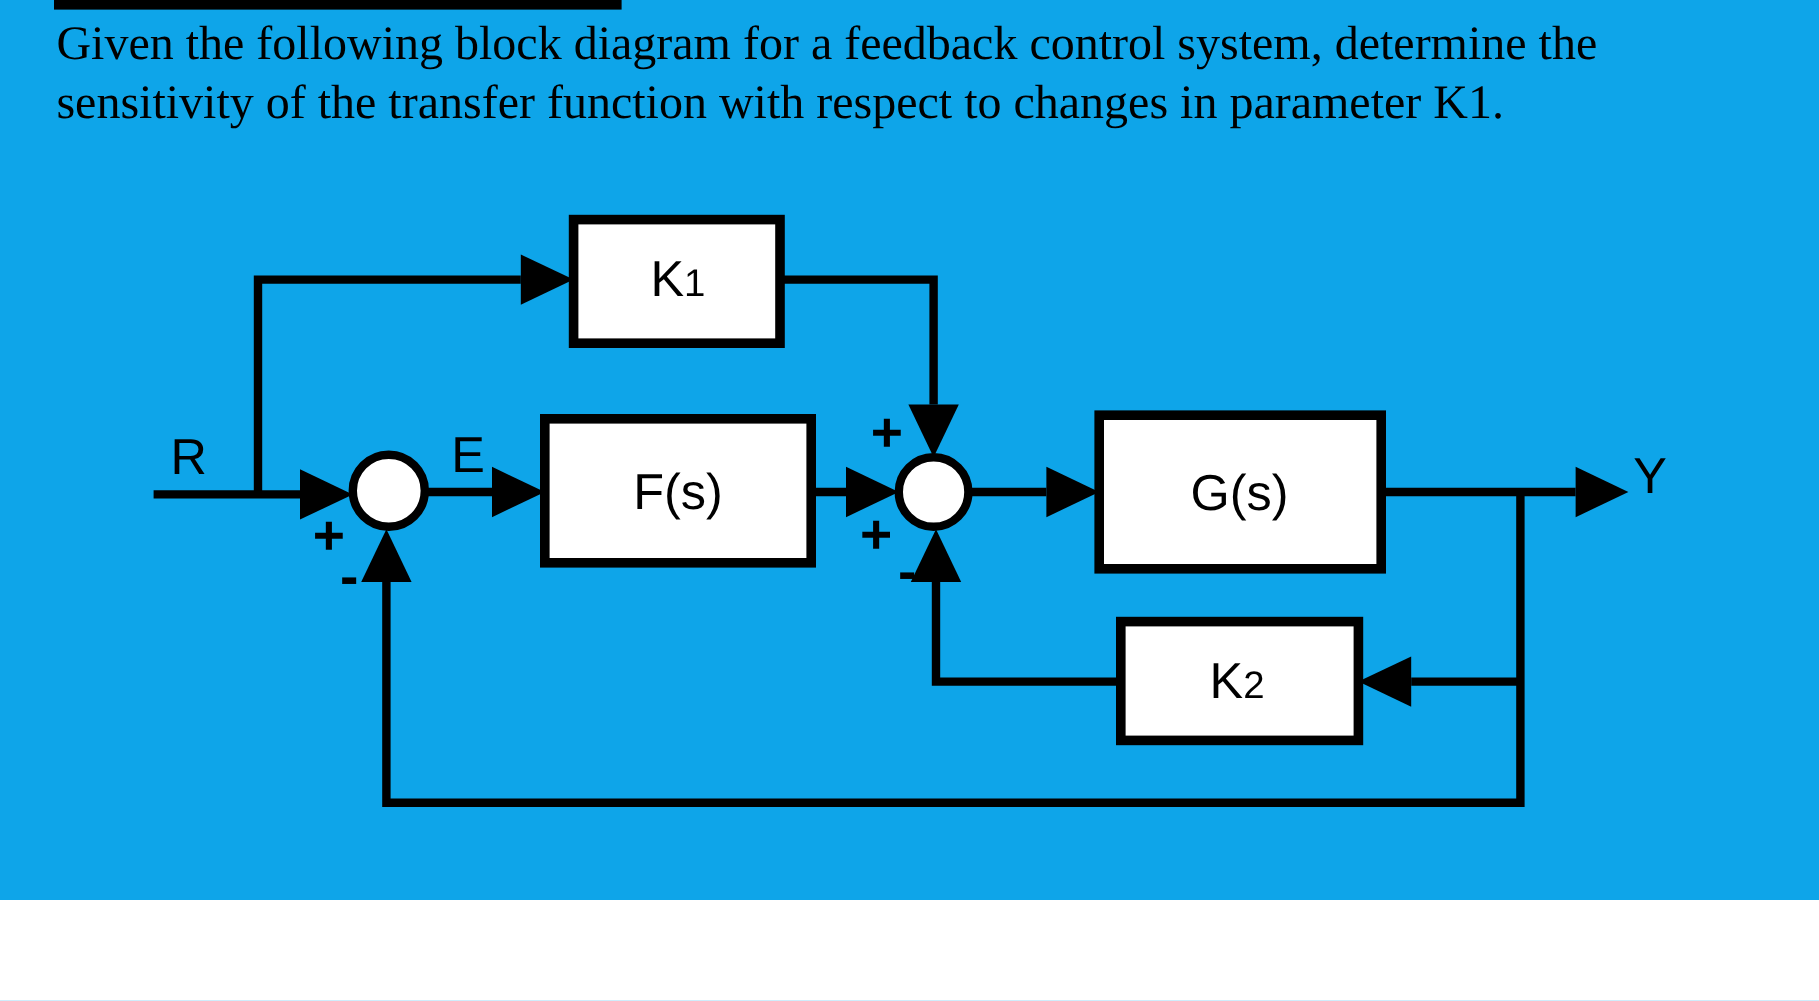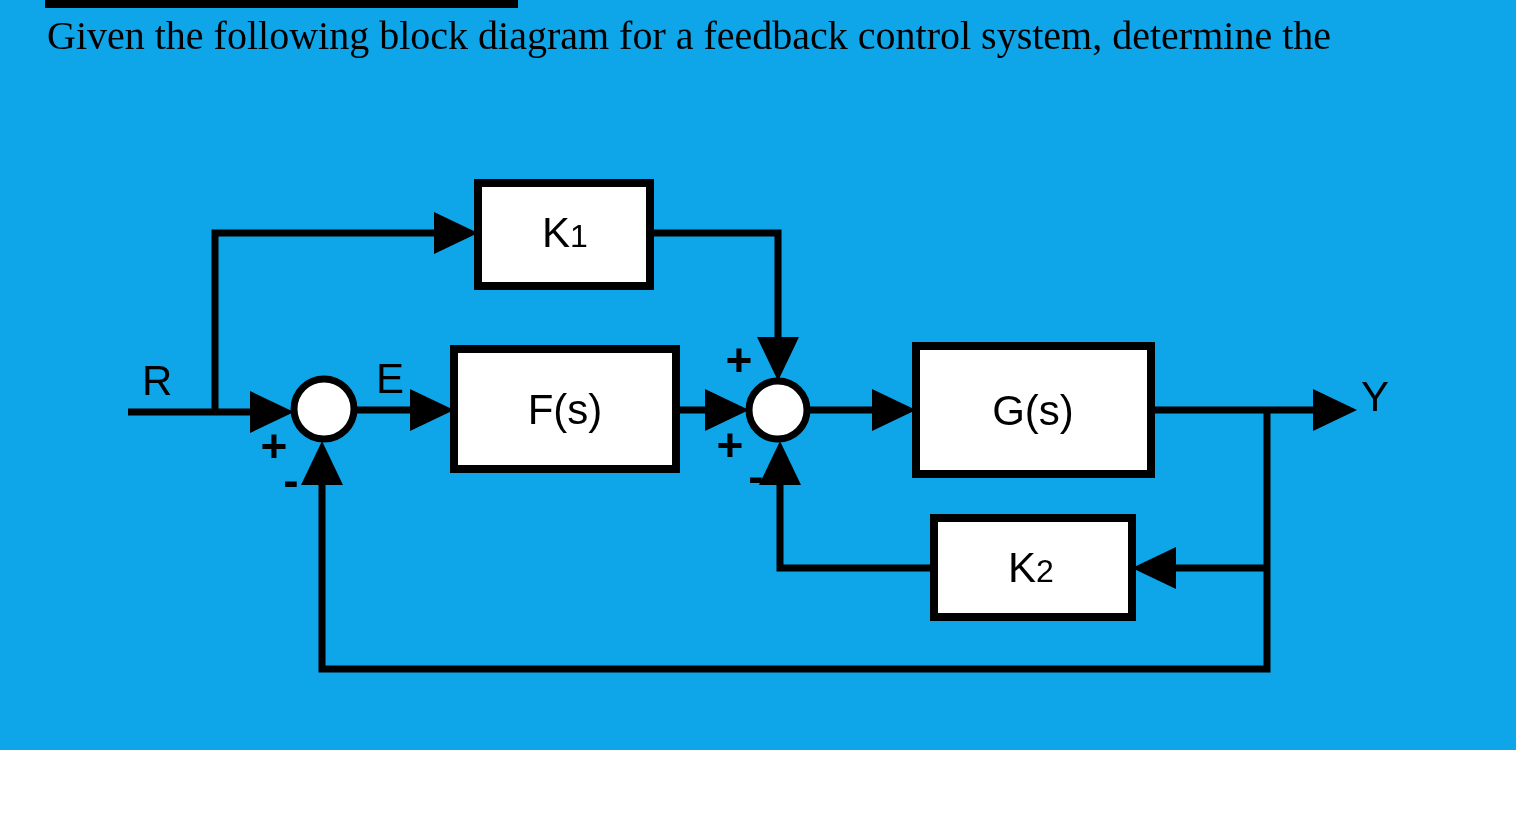--- a/index.html
+++ b/index.html
@@ -31,20 +31,21 @@
 </style>
 </head>
 <body>
 
 <div class="page">
 
   <div class="top-rule"></div>
 
   <div class="question">
     <div>Given the following block diagram for a feedback control system, determine the</div>
+    <div>sensitivity of the transfer function with respect to changes in parameter K1.</div>
   </div>
 
   <svg class="diagram" width="1516" height="834" viewBox="0 0 1516 834" xmlns="http://www.w3.org/2000/svg">
 
     <line class="wire" x1="128" y1="412" x2="252" y2="412"></line>
     <polyline class="wire" points="215,412 215,233 434,233"></polyline>
     <polyline class="wire" points="651,233 778,233 778,337"></polyline>
     <line class="wire" x1="354" y1="410" x2="410" y2="410"></line>
     <line class="wire" x1="676" y1="410" x2="705" y2="410"></line>
     <line class="wire" x1="807" y1="410" x2="872" y2="410"></line>

